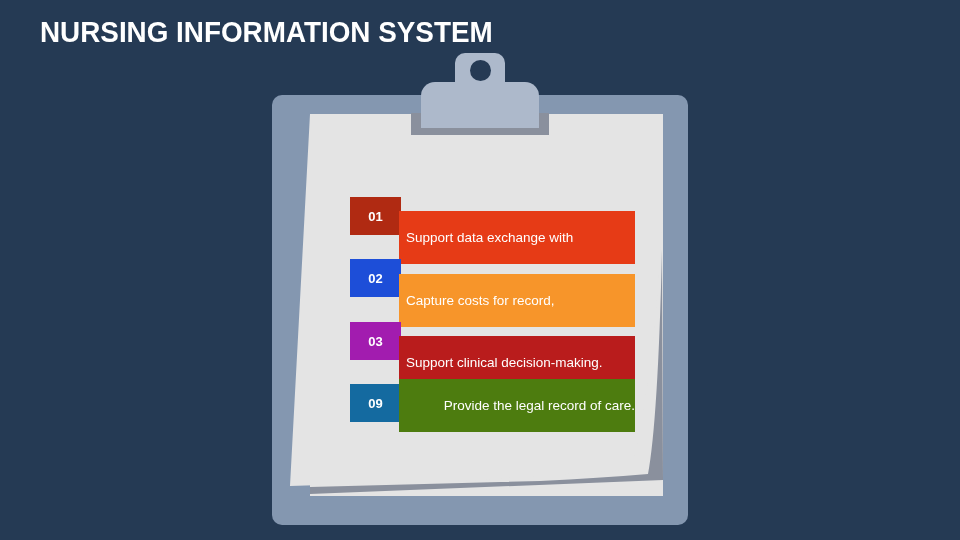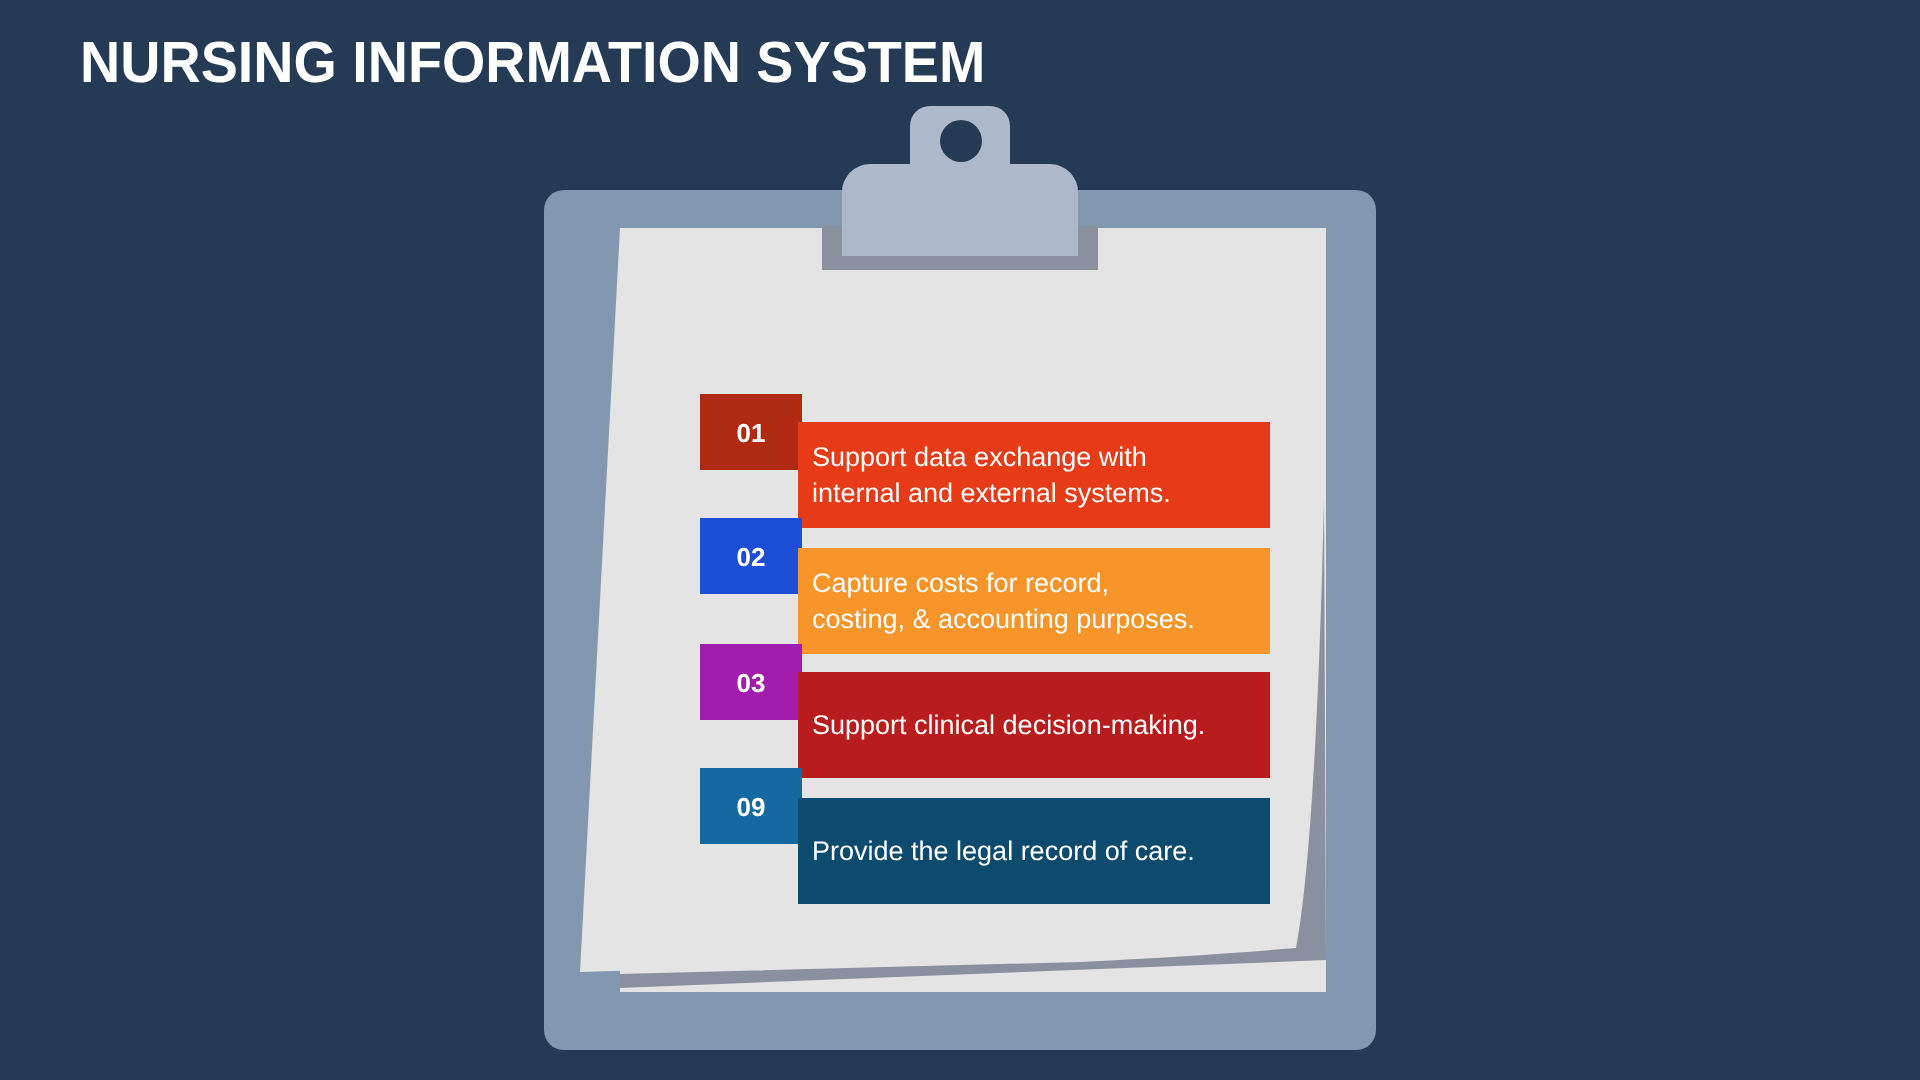--- a/index.html
+++ b/index.html
@@ -71,30 +71,30 @@
 </svg>
 
 <div class="clip-shadow"></div>
 <div class="clip-body"></div>
 <div class="clip-tab"></div>
 <div class="clip-hole"></div>
 
 <div class="rows">
   <div class="num" id="n0" style="top: 197px; background: rgb(176, 42, 18);">01</div>
   <div class="desc" id="d0" style="top: 189px; background: rgb(230, 59, 22);">
-    <div><span>Support data exchange with</span><br><span>internal and external systems.</span></div>
+    <div><span>Support data exchange with</span><br></div>
   </div>
 
   <div class="num" id="n1" style="top: 259px; background: #1d4ed8;">02</div>
   <div class="desc" id="d1" style="top: 252px; background: rgb(247, 149, 42);">
-    <div><span>Capture costs for record,</span><br><span>costing, &amp; accounting purposes.</span></div>
+    <div><span>Capture costs for record,</span><br></div>
   </div>
 
   <div class="num" id="n2" style="top: 322px; background: #a21caf; text-align: right;">03</div>
   <div class="desc" id="d2" style="top: 314px; background: #b91c1c;">
     <div><span>Support clinical decision-making.</span></div>
   </div>
 
   <div class="num" id="n3" style="top: 384px; background: rgb(20, 106, 160);">09</div>
-  <div class="desc" id="d3" style="top: 377px; background: #0c4a6e;">
+  <div class="desc" id="d3" style="top: 357px; background: #4d7c0f; justify-content: flex-end;">
     <div><span>Provide the legal record of care.</span></div>
   </div>
 </div>
 
 </body></html>

